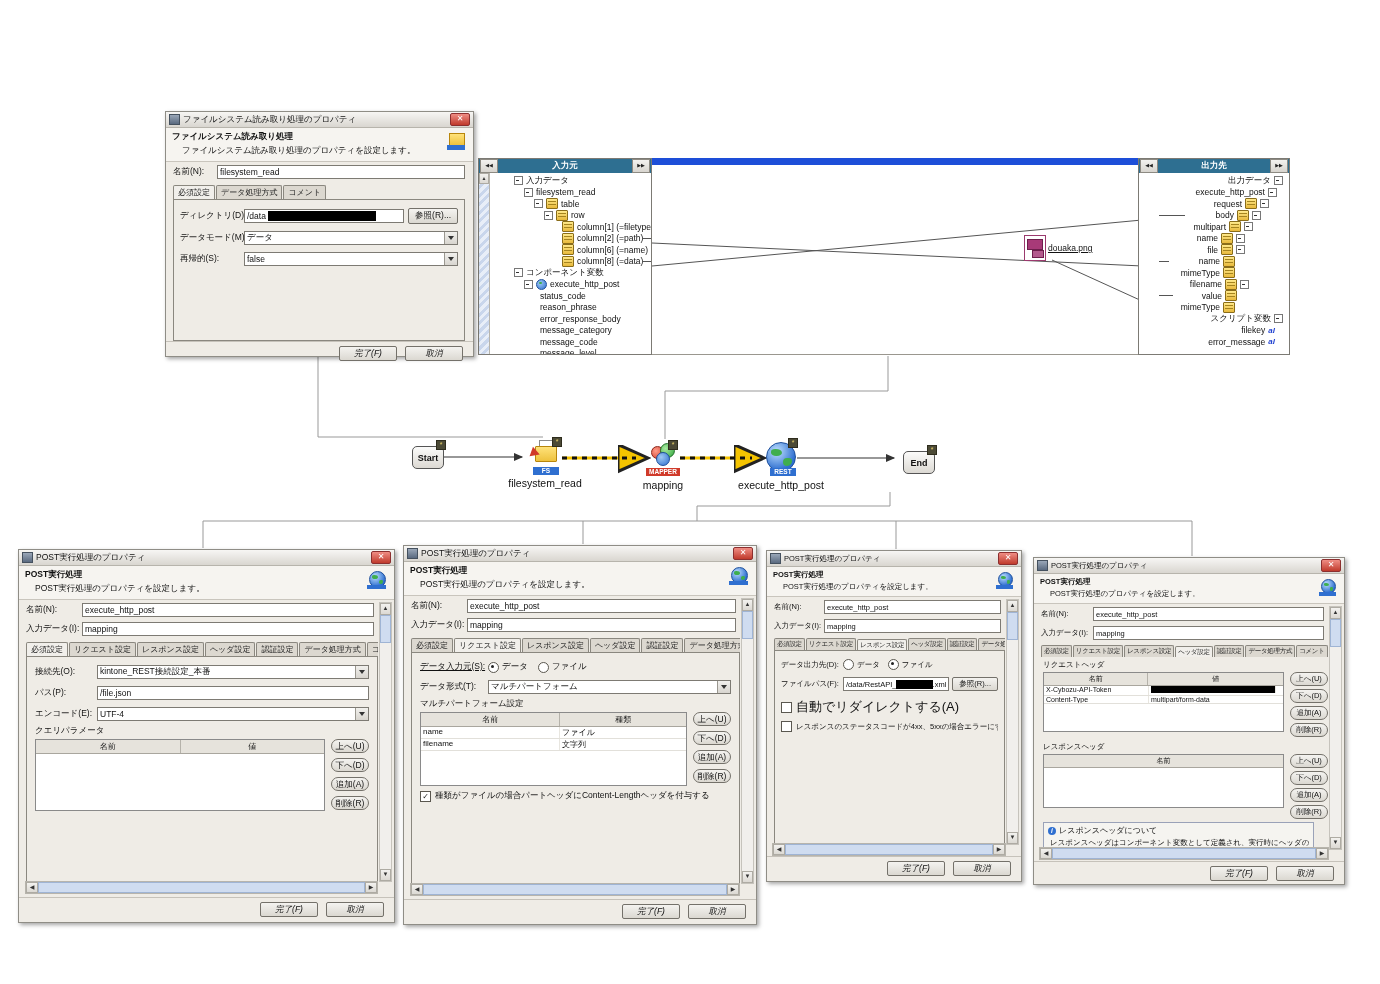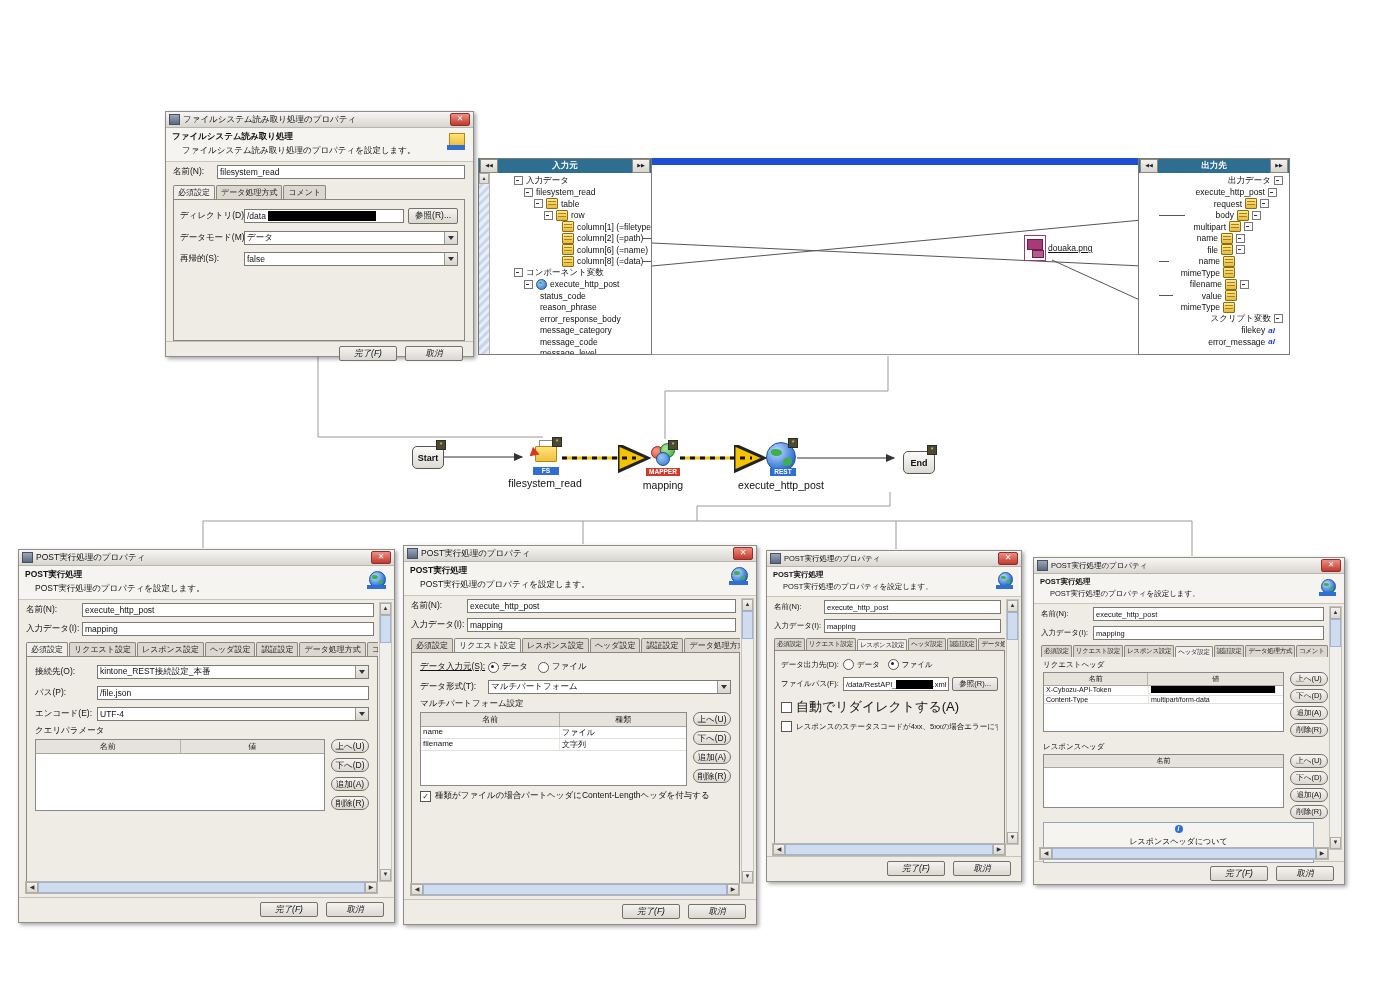--- a/index.html
+++ b/index.html
@@ -107,21 +107,21 @@
   .fsicon .arr{position:absolute;left:0;top:8px;width:0;height:0;border-top:5px solid transparent;
                border-bottom:5px solid transparent;border-right:9px solid #d03a2a;transform:rotate(200deg);}
   .mapicon{position:absolute;width:26px;height:26px;}
   .mapicon i{position:absolute;border-radius:50%;display:block;}
   .globe{position:absolute;border-radius:50%;background:radial-gradient(circle at 35% 30%,#bfe0ff,#2f6fd0 70%);
          border:1px solid #1d4f9c;}
   .globe::before{content:'';position:absolute;left:15%;top:20%;width:40%;height:25%;background:#3fae4e;border-radius:40% 60% 50% 50%;}
   .globe::after{content:'';position:absolute;right:12%;bottom:18%;width:30%;height:30%;background:#3fae4e;border-radius:50% 40% 60% 50%;}
   
   .infobox{border:1px solid #9aa2b8;background:#f5f4f0;margin:4px 16px 0 7px;padding:2px 4px;flex:0 0 auto;}
-  .infotitle{font-size:8px;display:flex;align-items:center;gap:3px;flex-direction:column;}
+  .infotitle{font-size:8px;display:flex;align-items:center;gap:3px;}
   .iicon{width:8px;height:8px;border-radius:50%;background:#2f6fd0;color:#fff;font-size:6.5px;line-height:8px;
          text-align:center;font-style:italic;font-weight:bold;flex:0 0 auto;}
   .infotext{font-size:7.5px;margin:2px 0 1px 2px;white-space:nowrap;overflow:hidden;}
 </style>
 </head>
 <body>
 
 <div class="page">
 
   <svg class="overlay">

